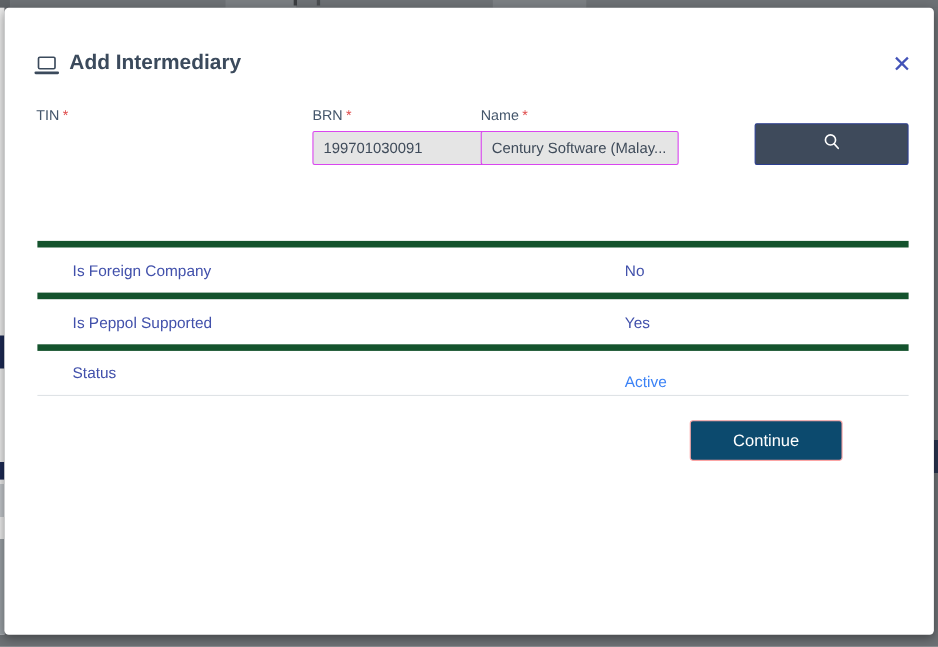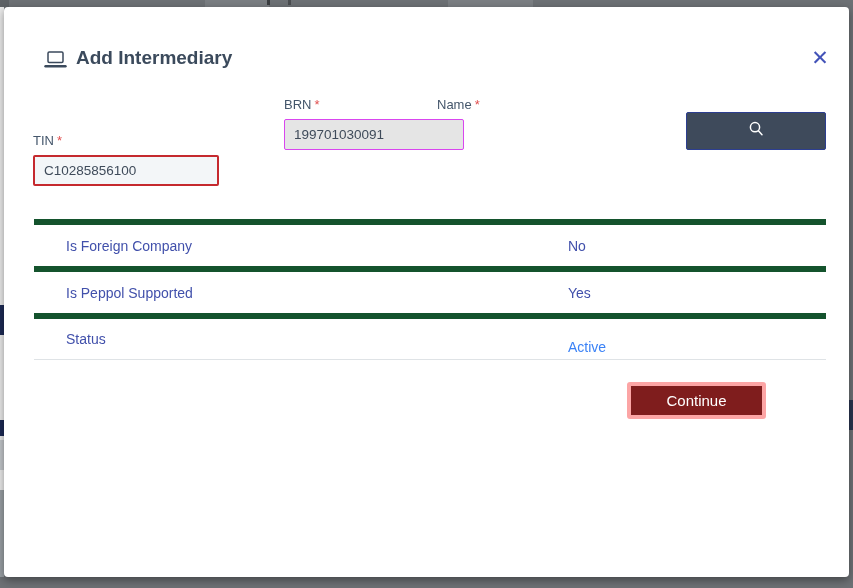--- a/index.html
+++ b/index.html
@@ -40,30 +40,30 @@
     right: 16px; top: 38px;
     width: 26px; height: 26px;
     display: flex; align-items: center; justify-content: center;
     font-size: 21px; font-weight: 300;
     color: #4353b8;
     cursor: pointer;
     user-select: none;
   }
   .modal-title {
     position: absolute;
-    left: 40px; top: 40px;
+    left: 27px; top: 40px;
     display: flex; align-items: center; gap: 9px;
     font-size: 19px; font-weight: 700;
     color: #3b4a5c;
   }
   .title-icon { display: inline-flex; margin-top: 2px; }
 
   
   .field { position: absolute; top: 90px; }
-  .field-tin  { left: 29px;  width: 186px; margin-top: 36px; }
+  .field-tin  { left: 29px;  width: 186px; }
   .field-brn  { left: 232px; width: 180px; margin-left: 48px; }
   .field-name { left: 433px; width: 180px; }
   .field-label {
     font-size: 13px; color: #44566b;
     margin-bottom: 7px; display: block;
   }
   .req { color: #e04f4f; margin-left: 3px; }
   .text-input {
     width: 100%; height: 31px;
     background: #e5e5e5;
@@ -101,22 +101,22 @@
   .detail-row:last-child { border-bottom: 1px solid #dfe3e6; }
   .detail-label { width: 534px; padding-left: 32px; }
   .detail-value { }
   .detail-value.green { color: #3b82f6; margin-top: 16px; }
 
   
   .continue-btn {
     position: absolute;
     left: 623px; top: 375px;
     width: 139px; height: 37px;
-    background: #7f1d1d;
-    border: 4px solid #fca5a5;
+    background: #0c4a6e;
+    border: 1px solid #fca5a5;
     border-radius: 3px;
     color: #ffffff;
     font-family: "Liberation Sans", sans-serif;
     font-size: 15px;
     display: flex; align-items: center; justify-content: center;
     cursor: pointer;
   }
 </style>
 </head>
 <body>
@@ -144,30 +144,30 @@
       <svg width="23" height="19" viewBox="0 0 23 19" fill="none">
         <rect x="4" y="2" width="15" height="10.5" rx="1.2" stroke="#3b4a5c" stroke-width="1.5"></rect>
         <path d="M1.5 16.2h20" stroke="#3b4a5c" stroke-width="2.4" stroke-linecap="round"></path>
       </svg>
     </span>
     <span>Add Intermediary</span>
   </div>
 
   <div class="field field-tin">
     <span class="field-label"><span>TIN</span><span class="req">*</span></span>
-    <input class="text-input invalid" type="text" value="C10285856100" style="">
   </div>
 
   <div class="field field-brn">
     <span class="field-label"><span>BRN</span><span class="req">*</span></span>
     <input class="text-input" type="text" value="199701030091" style="">
   </div>
 
   <div class="field field-name">
     <span class="field-label"><span>Name</span><span class="req">*</span></span>
+    <input class="text-input" type="text" value="Century Software (Malay..." style="">
   </div>
 
   <div class="search-btn">
     <span>
       <svg width="18" height="18" viewBox="0 0 18 18" fill="none">
         <circle cx="8" cy="7.2" r="4.6" stroke="#ffffff" stroke-width="1.5"></circle>
         <path d="M11.4 10.8l3.6 4" stroke="#ffffff" stroke-width="1.5" stroke-linecap="round"></path>
       </svg>
     </span>
   </div>

